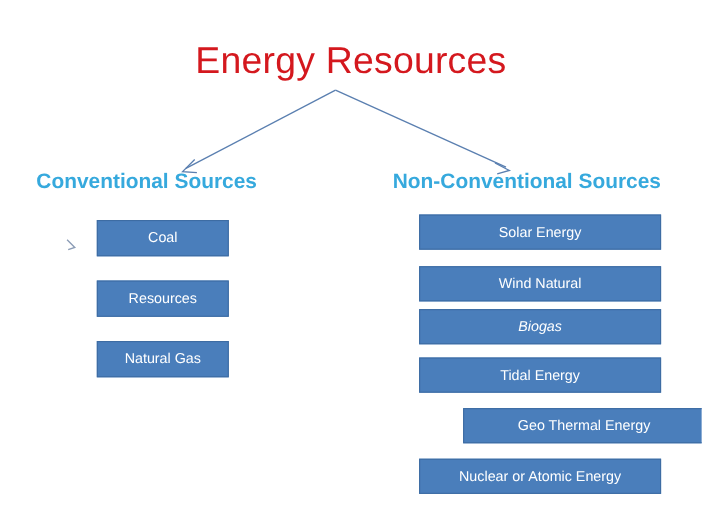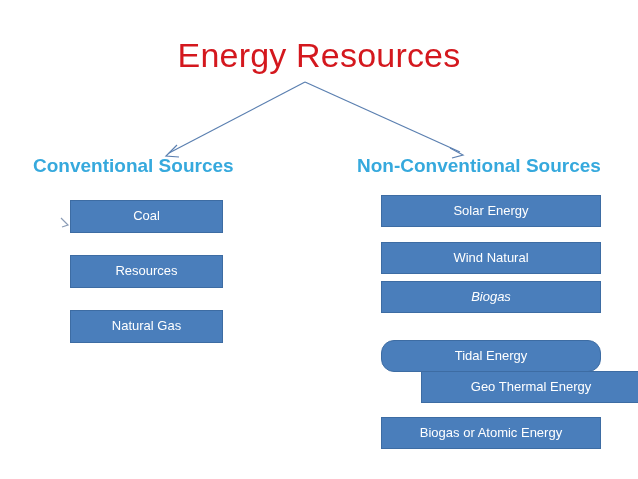--- a/index.html
+++ b/index.html
@@ -63,38 +63,38 @@
     color: #ffffff;
     font-size: 13px;
     display: flex;
     align-items: center;
     justify-content: center;
     text-align: center;
     line-height: 1.1;
     white-space: nowrap;
   }
   .box-left {
-    left: 70px;
-    width: 153px;
+    left: 88px;
+    width: 120px;
     height: 33px;
   }
   .box-right {
     left: 381px;
     width: 220px;
     height: 32px;
   }
 
   .l0 { top: 200px; }
   .l1 { top: 255px; }
   .l2 { top: 310px; }
 
   .r0 { top: 195px; }
   .r1 { top: 242px; }
   .r2 { top: 281px; font-style: italic; }
-  .r3 { top: 340px; border-radius: 13px; }
+  .r3 { top: 325px; }
   .r4 { top: 371px; margin-left: 40px; }
   .r5 { top: 417px; }
 </style>
 </head>
 <body>
 
 <div id="slide">
 
   <div id="title">Energy Resources</div>
 
@@ -116,15 +116,15 @@
 
   <div class="box box-left l0">Coal</div>
   <div class="box box-left l1">Resources</div>
   <div class="box box-left l2">Natural Gas</div>
 
   <div class="box box-right r0">Solar Energy</div>
   <div class="box box-right r1">Wind Natural</div>
   <div class="box box-right r2">Biogas</div>
   <div class="box box-right r3">Tidal Energy</div>
   <div class="box box-right r4">Geo Thermal Energy</div>
-  <div class="box box-right r5">Biogas or Atomic Energy</div>
+  <div class="box box-right r5">Nuclear or Atomic Energy</div>
 
 </div>
 
 </body></html>

